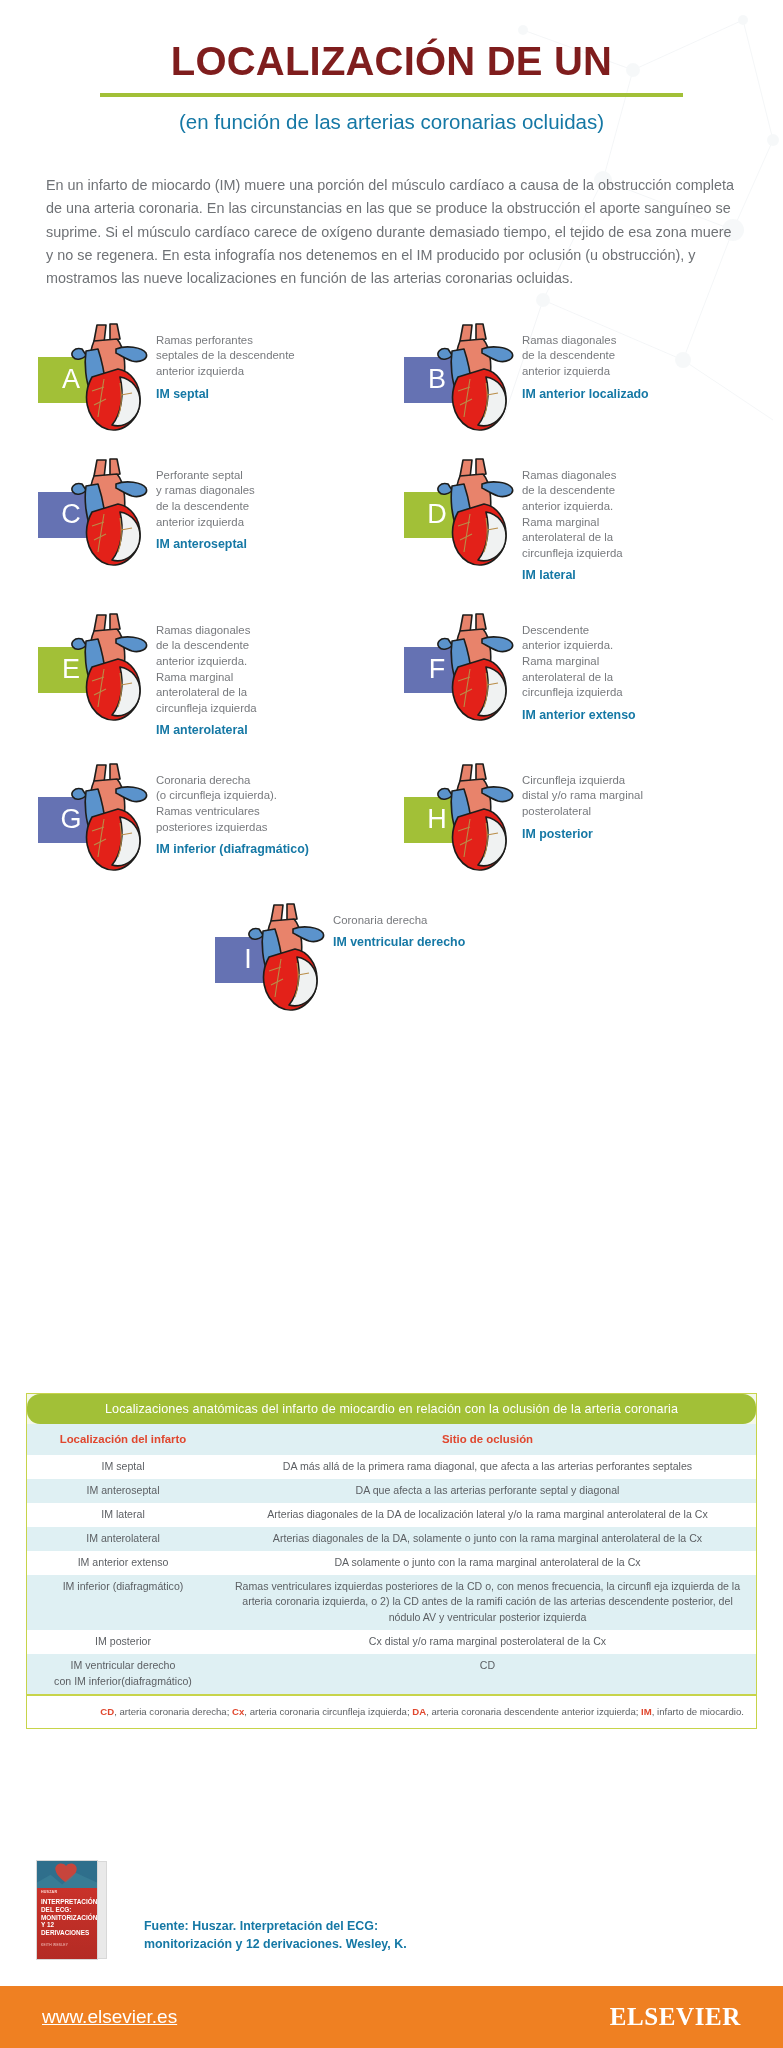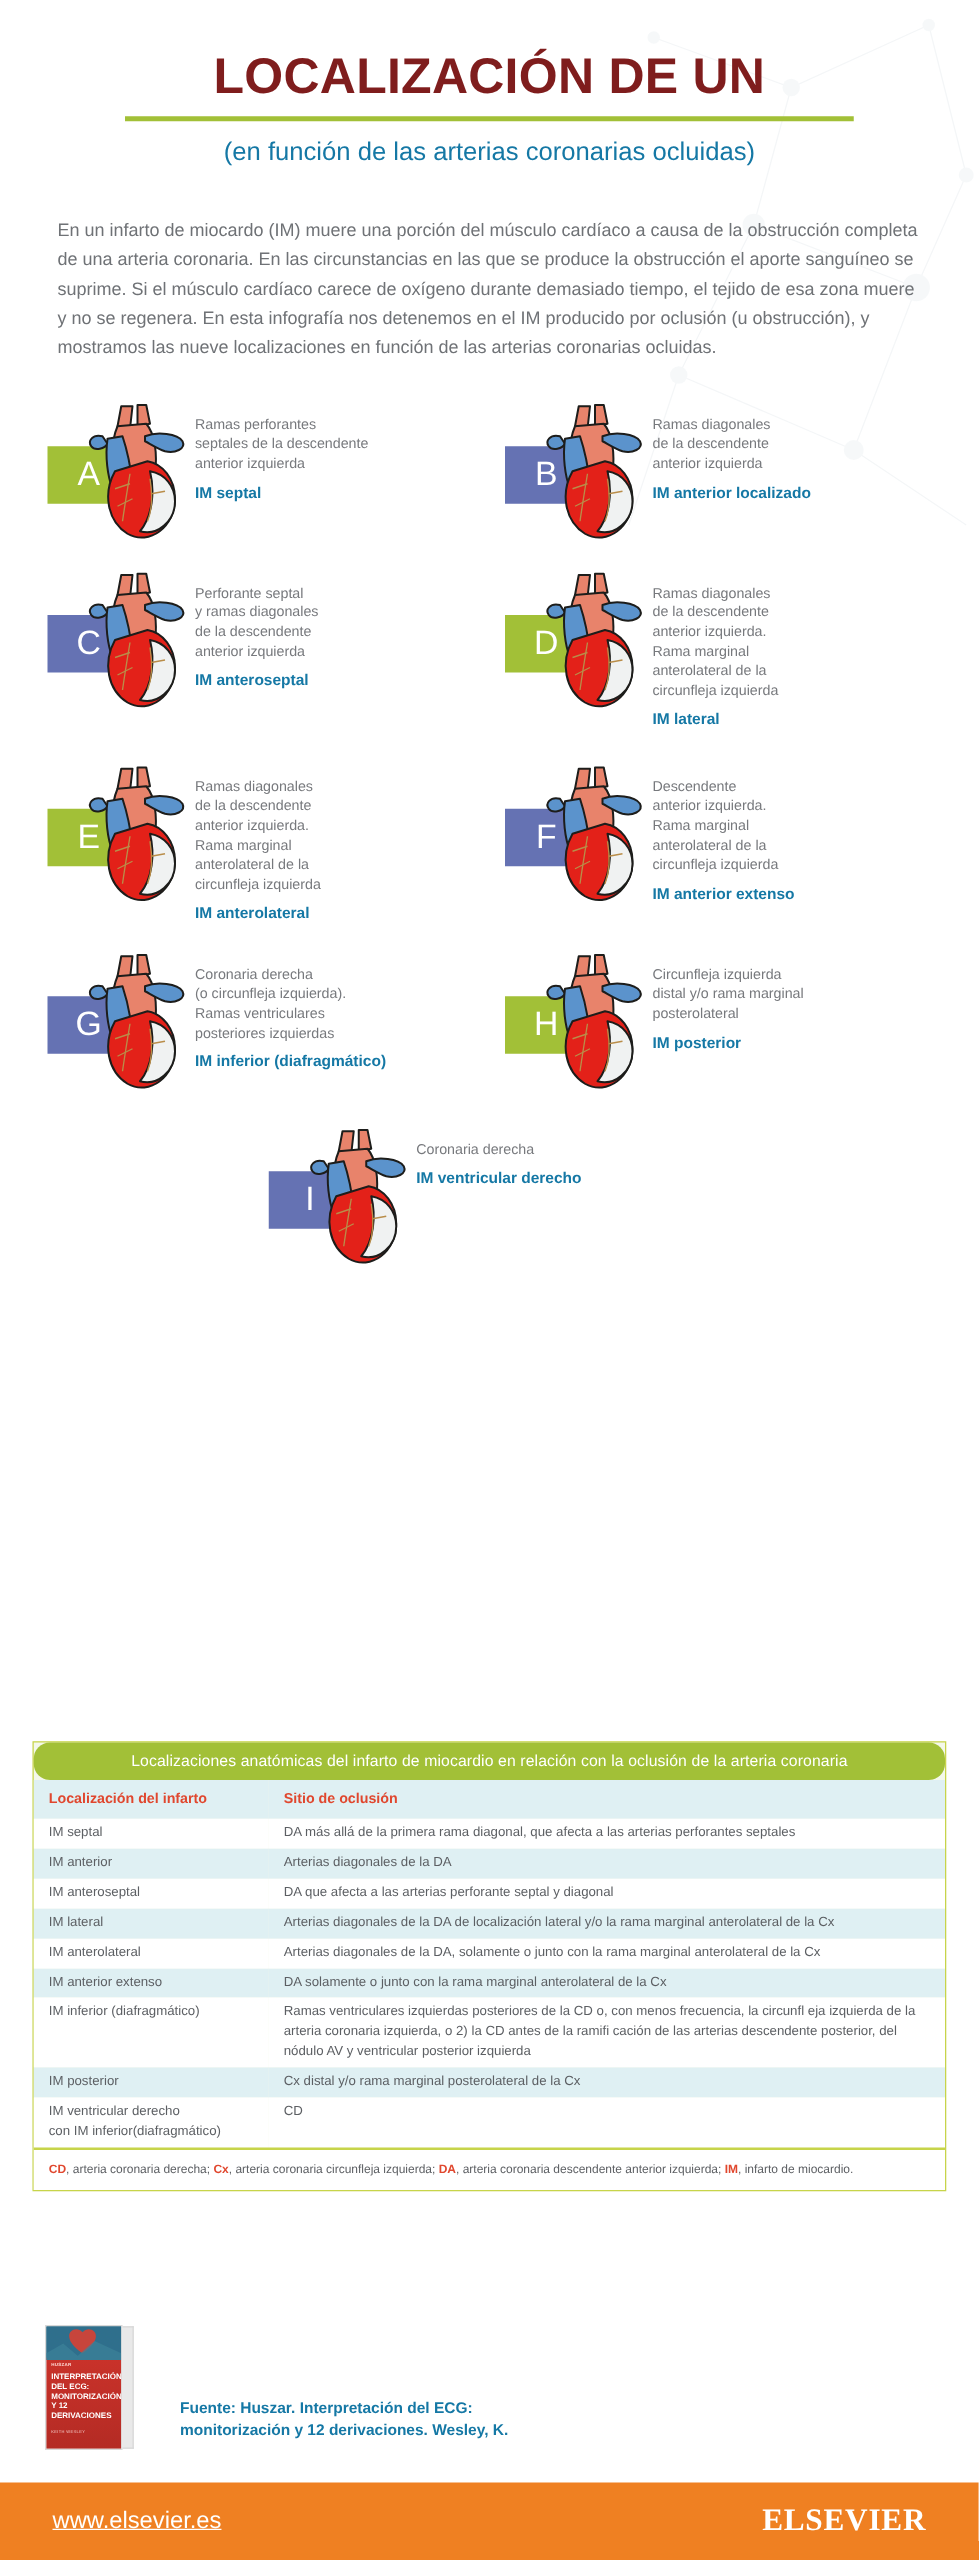--- a/index.html
+++ b/index.html
@@ -53,30 +53,30 @@
   .table-wrap {
     position: absolute; left: 26px; top: 1393px; width: 731px;
     border: 1px solid #c7d44a; background: #f4f8ea;
   }
   .table-title {
     background: #a2c037; color: #ffffff; font-size: 12.6px;
     padding: 8px 0 8px 0; text-align: center; letter-spacing: .1px; border-radius: 13px;
   }
   table { width: 100%; border-collapse: collapse; }
   th, td {
-    font-size: 10.6px; color: #5c5f63; text-align: left;
+    font-size: 10.6px; color: #5c5f63; text-align: center;
     padding: 4px 8px 4px 12px; vertical-align: top; line-height: 1.5;
   }
   thead th { background: #dff0f3; color: #e0472e; font-weight: bold; font-size: 11.4px; padding-top: 7px; padding-bottom: 7px; }
   th.col-a, td.col-a { width: 188px; }
   tbody tr:nth-child(odd) td { background: #ffffff; }
   tbody tr:nth-child(even) td { background: #dff0f3; }
   .table-foot {
     background: #ffffff; border-top: 2px solid #c7d44a;
-    font-size: 9.6px; color: #5c5f63; padding: 9px 12px 9px 12px; line-height: 1.45;
+    font-size: 9.6px; color: #5c5f63; padding: 9px 12px 9px 12px; line-height: 1.45; text-align: right;
   }
   .abbr { color: #e0472e; font-weight: bold; }
 
   
   .source { position: absolute; left: 36px; top: 1860px; width: 720px; display: flex; align-items: flex-end; }
   .book { width: 72px; height: 100px; position: relative; flex: 0 0 72px; }
   .book-cover {
     position: absolute; left: 0; top: 0; width: 62px; height: 100px;
     background: linear-gradient(#2d6b86 0%, #2d6b86 26%, #c9322a 26%, #b42b24 100%);
     border: 1px solid #d8d8d8; overflow: hidden;
@@ -387,24 +387,20 @@
         <th class="col-a">Localización del infarto</th>
         <th>Sitio de oclusión</th>
       </tr>
     </thead>
     <tbody id="table-body">
         <tr>
           <td class="col-a">IM septal</td>
           <td>DA más allá de la primera rama diagonal, que afecta a las arterias perforantes septales</td>
         </tr>
         <tr>
-          <td class="col-a">IM anterior</td>
-          <td>Arterias diagonales de la DA</td>
-        </tr>
-        <tr>
           <td class="col-a">IM anteroseptal</td>
           <td>DA que afecta a las arterias perforante septal y diagonal</td>
         </tr>
         <tr>
           <td class="col-a">IM lateral</td>
           <td>Arterias diagonales de la DA de localización lateral y/o la rama marginal anterolateral de la Cx</td>
         </tr>
         <tr>
           <td class="col-a">IM anterolateral</td>
           <td>Arterias diagonales de la DA, solamente o junto con la rama marginal anterolateral de la Cx</td>

